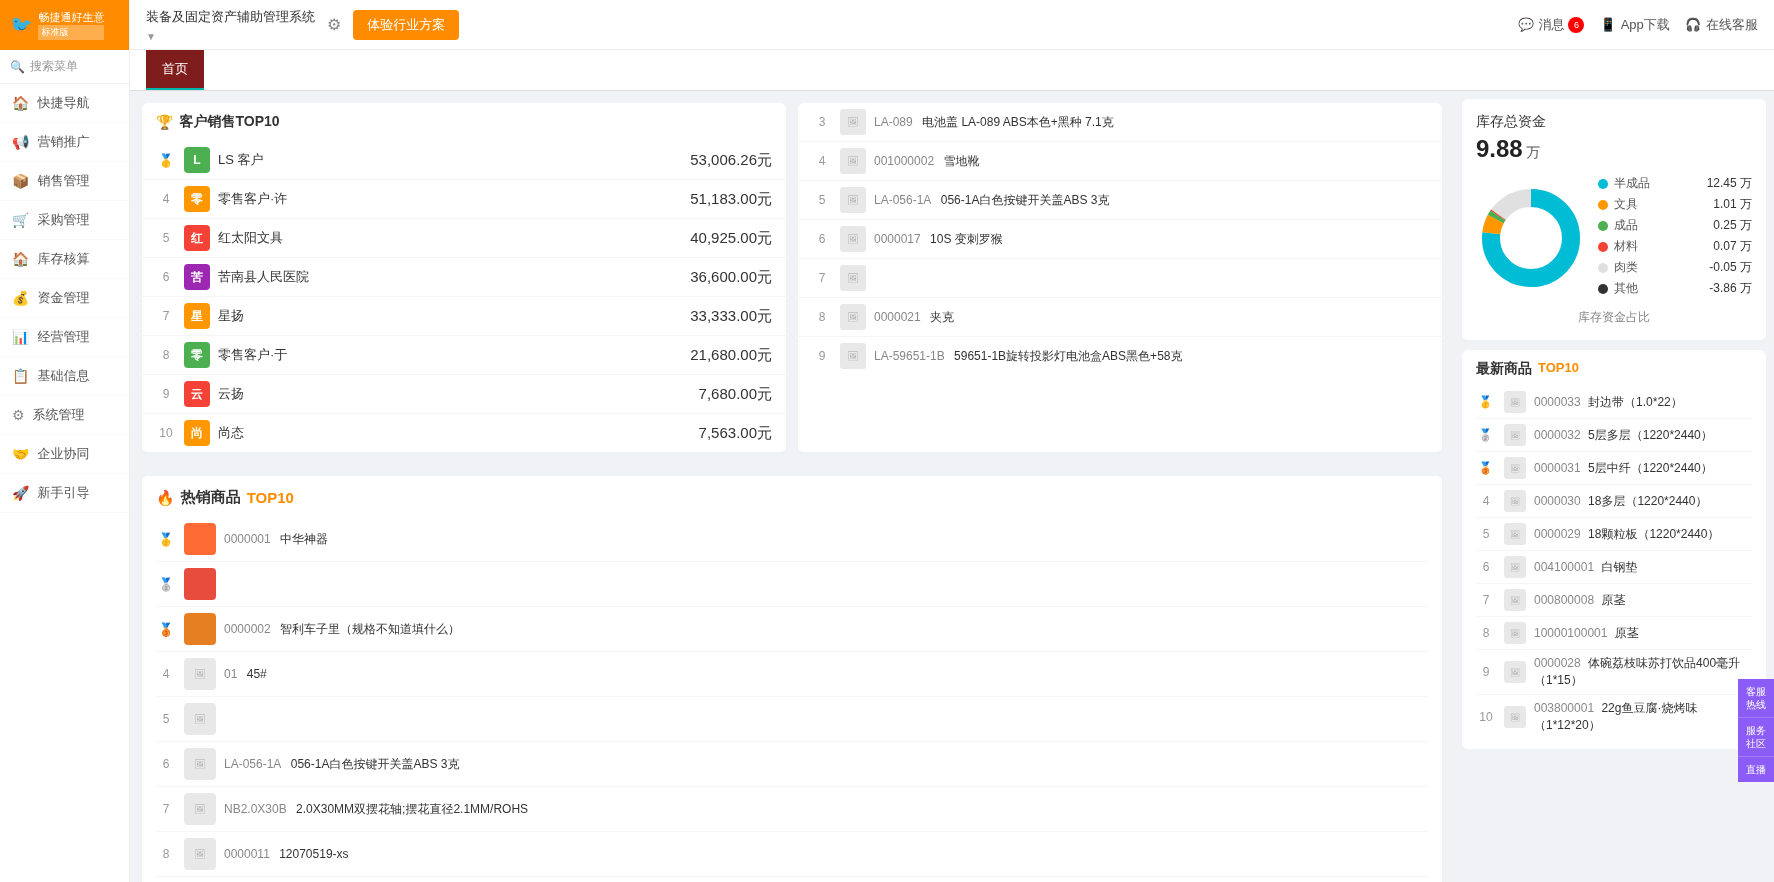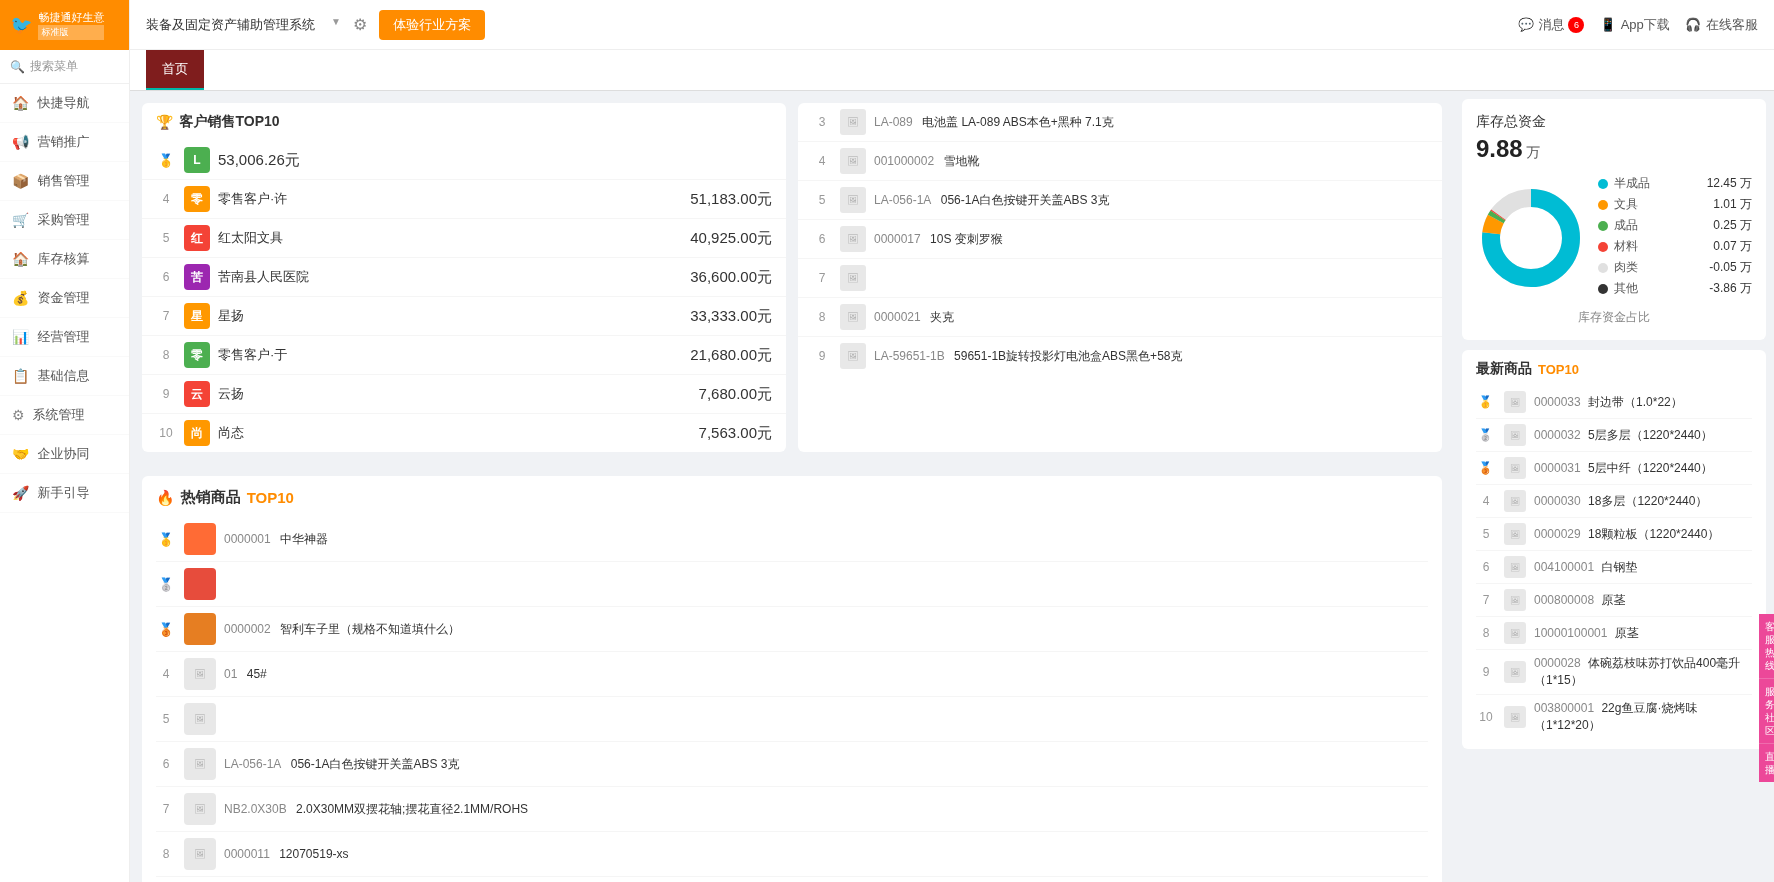--- a/index.html
+++ b/index.html
@@ -66,21 +66,22 @@
       align-items: center;
       padding: 0 16px;
       height: 50px;
       gap: 12px;
     }
     .system-title {
       font-size: 13px;
       color: #333;
       display: flex;
       align-items: flex-start;
-      gap: 16px;
+      gap: 5px;
+      flex-direction: column;
     }
     .system-title .arrow { color: #999; font-size: 10px; }
     .gear-btn {
       background: none;
       border: none;
       color: #888;
       font-size: 16px;
       cursor: pointer;
     }
     .trial-btn {
@@ -281,21 +282,20 @@
     }
 
     
     .latest-products-card {
       background: #fff;
       border-radius: 6px;
       padding: 10px 14px;
     }
     .latest-header {
       display: flex;
-      align-items: center;
       gap: 6px;
       margin-bottom: 8px;
     }
     .latest-title { font-size: 14px; font-weight: bold; color: #333; }
     .latest-subtitle { font-size: 13px; color: #ff8c00; font-weight: bold; }
     .latest-product-row {
       display: flex;
       align-items: center;
       padding: 5px 0;
       border-bottom: 1px solid #f5f5f5;
@@ -360,29 +360,29 @@
 
     
     .float-btns {
       position: fixed;
       right: 0;
       bottom: 100px;
       display: flex;
       flex-direction: column;
     }
     .float-btn {
-      background: #ec4899;
+      background: #8b5cf6;
       color: #fff;
       font-size: 10px;
       padding: 6px 6px;
       cursor: pointer;
       text-align: center;
       line-height: 1.3;
       border-bottom: 1px solid rgba(255,255,255,0.2);
-      width: 15px;
+      width: 36px;
     }
     .float-btn:last-child { border-bottom: none; }
   </style>
 </head>
 <body>
 
 <div class="sidebar">
   <div class="sidebar-logo">
     <span class="logo-icon">🐦</span>
     <div>
@@ -477,20 +477,21 @@
 
         <div class="card" style="flex:1;">
           <div class="card-header">
             <span>🏆</span>
             <span>客户销售TOP10</span>
           </div>
 
           <div class="sales-row">
             <div class="rank-medal">🥇</div>
             <div class="customer-avatar" style="background:#4CAF50">L</div>
+            <div class="customer-name">LS 客户</div>
             <div class="sales-amount">53,006.26元</div>
           </div>
 
           <div class="sales-row">
             <div class="rank-num">4</div>
             <div class="customer-avatar" style="background:#ff9800">零</div>
             <div class="customer-name">零售客户·许</div>
             <div class="sales-amount">51,183.00元</div>
           </div>
 

